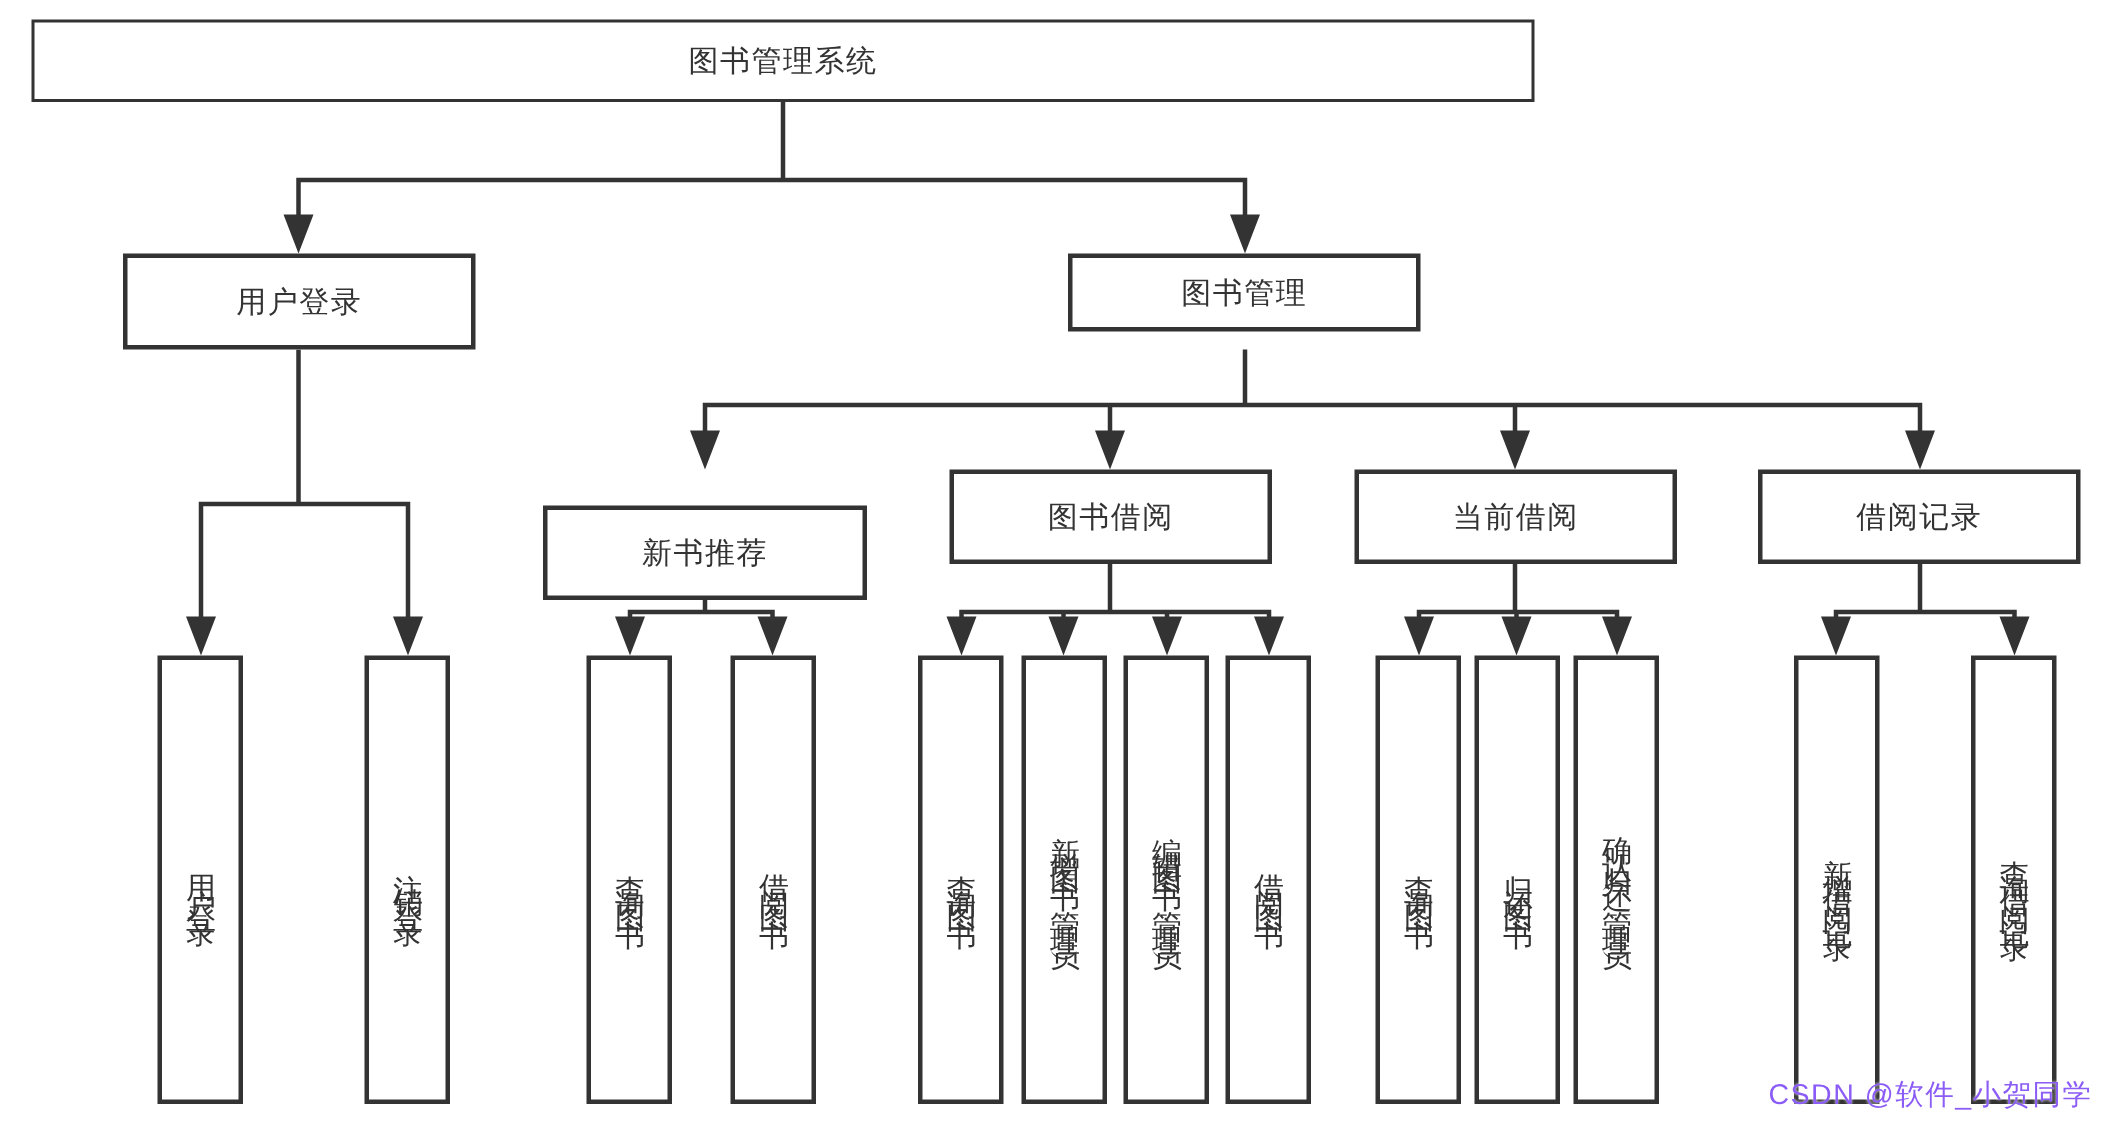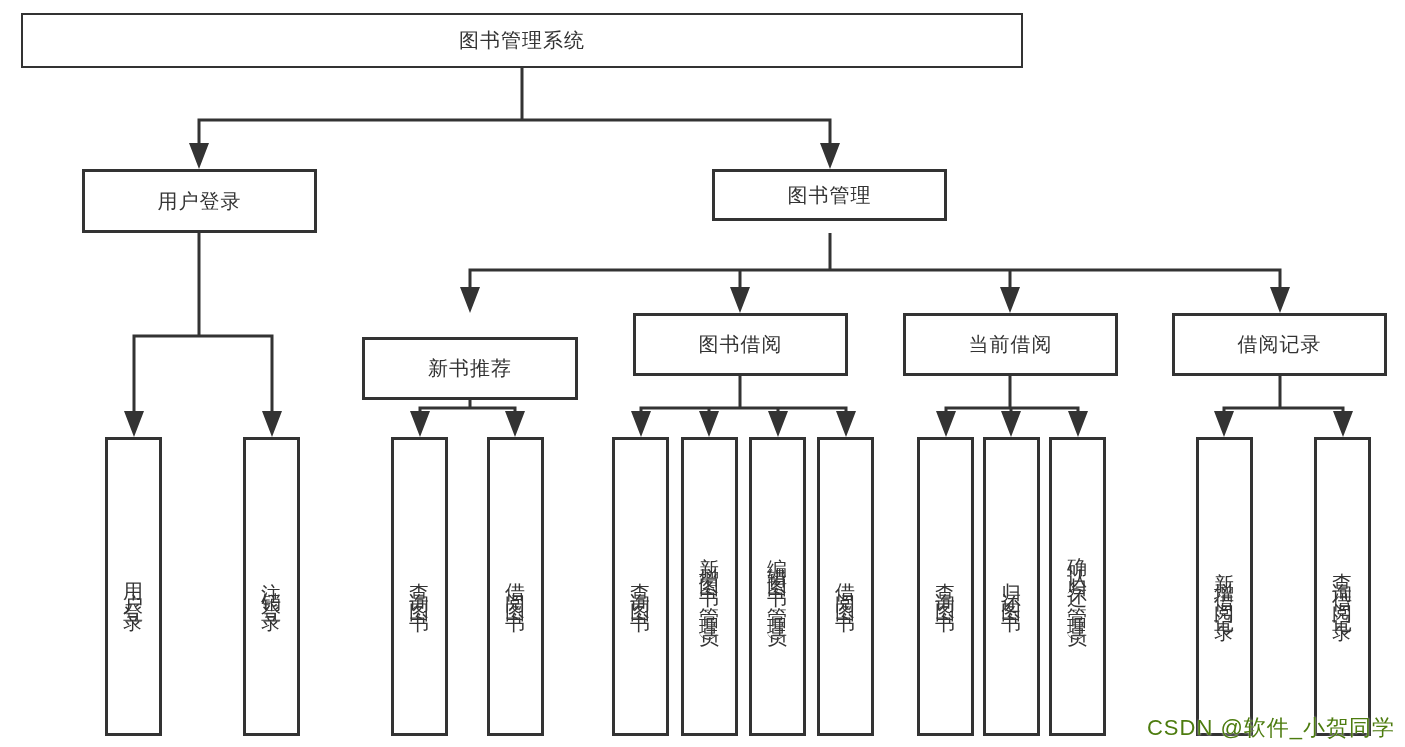--- a/index.html
+++ b/index.html
@@ -16,21 +16,21 @@
   .box.root { border-width:2px; }
   .vbox span {
     writing-mode:vertical-rl; text-orientation:mixed;
     letter-spacing:10px; line-height:1; white-space:nowrap;
   }
   svg.wires { position:absolute; left:0; top:0; width:1405px; height:747px; }
   .ln { fill:none; stroke:#333333; stroke-width:3; }
   .ar { fill:#333333; stroke:none; }
   .watermark {
     position:absolute; right:10px; bottom:4px;
-    font-size:22px; color:#4d7c0f; letter-spacing:1px;
+    font-size:19px; color:#8b5cf6; letter-spacing:1px;
     text-shadow:0 0 2px #ffffff; white-space:nowrap;
   }
 </style>
 </head>
 <body>
 
 <div class="stage">
 
   <svg class="wires" viewBox="0 0 1405 747" xmlns="http://www.w3.org/2000/svg">
     <g>

